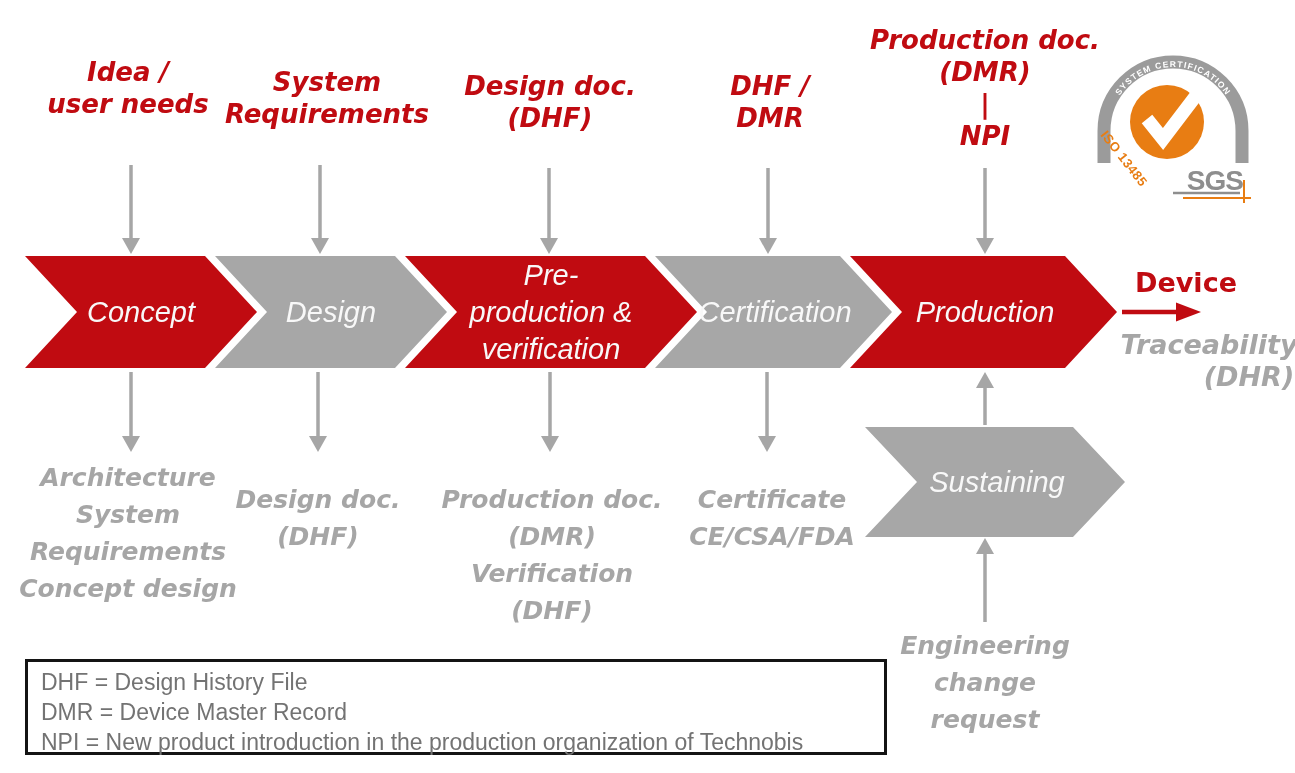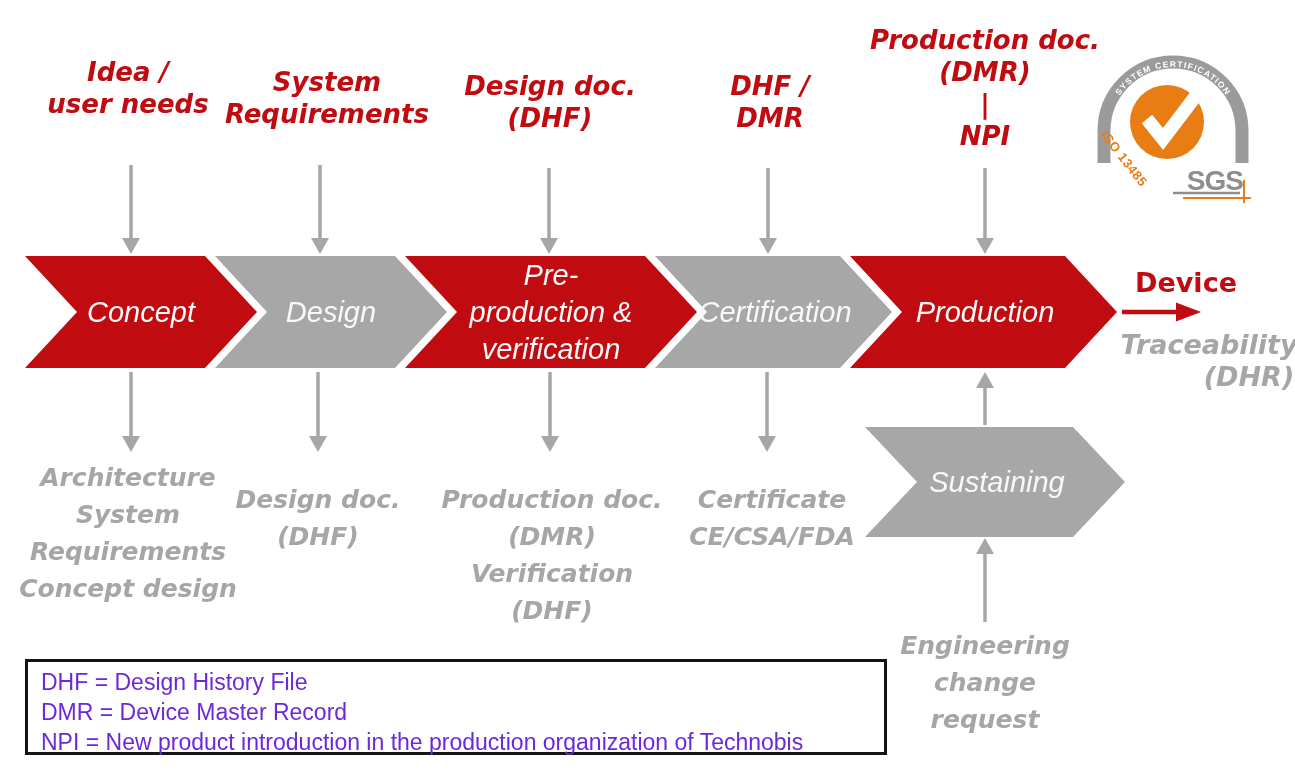--- a/index.html
+++ b/index.html
@@ -13,21 +13,21 @@
   .gray-lbl{color:#a6a6a6;font-weight:bold;font-style:italic;font-size:25px;line-height:37px;}
   .device-lbl{color:#c00b11;font-weight:bold;font-size:27px;line-height:30px;}
   .trace-lbl{color:#a6a6a6;font-weight:bold;font-style:italic;font-size:27px;line-height:30px;}
   .chev-lbl{
     position:absolute;text-align:center;transform:translate(-50%,-50%);white-space:nowrap;
     color:#f8f8f8;font-style:italic;font-weight:400;font-size:29px;line-height:37px;
     font-family:"Liberation Sans",sans-serif;
   }
   .legend-box{
     position:absolute;left:25px;top:659px;width:862px;height:96px;box-sizing:border-box;
-    border:3px solid #141414;padding:5px 0 0 13px;color:#6d28d9;
+    border:3px solid #141414;padding:5px 0 0 13px;color:#737373;
     font-family:"Liberation Sans",sans-serif;font-size:23px;line-height:30px;white-space:nowrap;
   }
 </style>
 </head>
 <body>
 
 <div id="stage">
 
   <svg width="1295" height="773" viewBox="0 0 1295 773">
 

